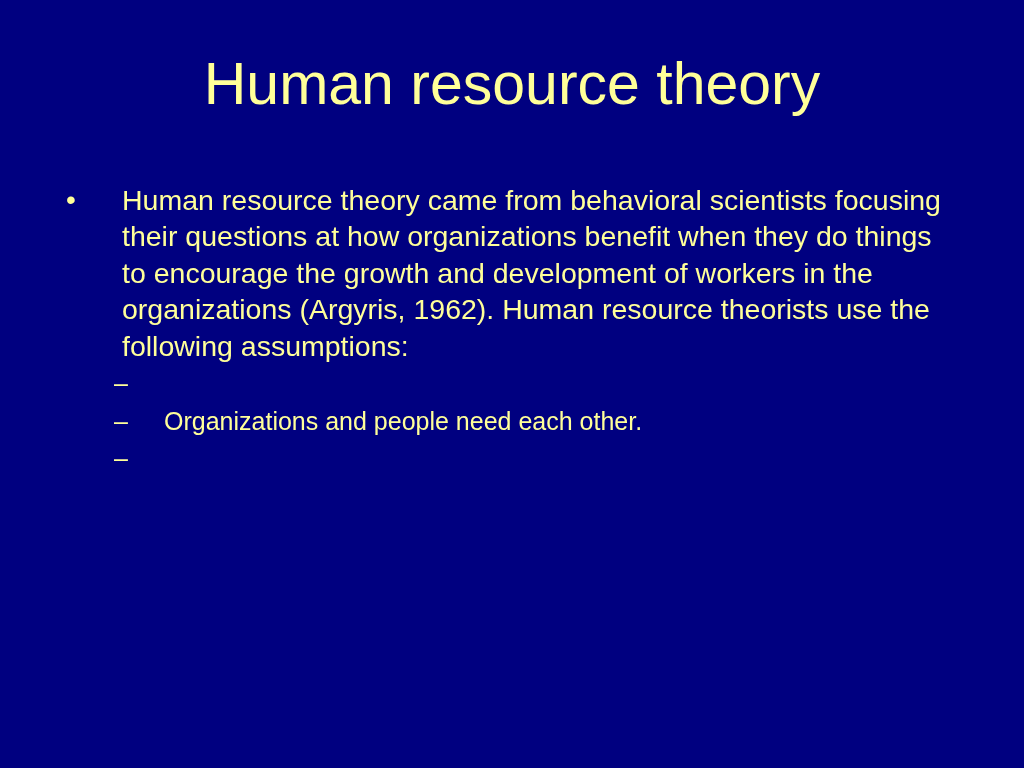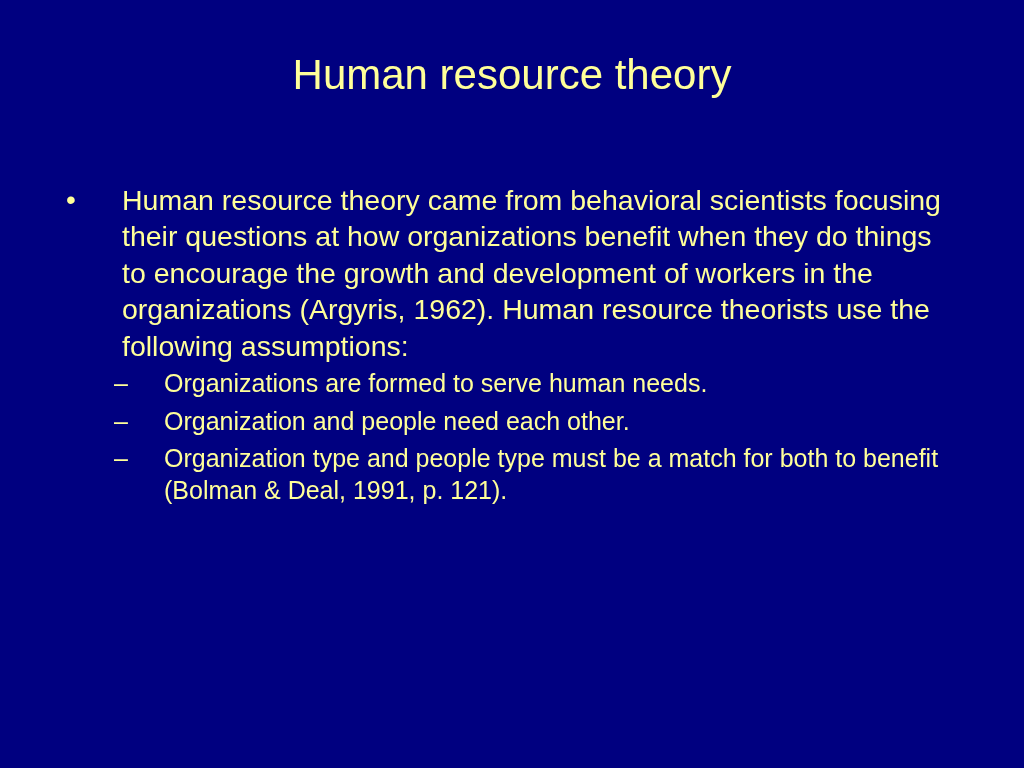--- a/index.html
+++ b/index.html
@@ -20,21 +20,21 @@
     background: #000080;
     box-sizing: border-box;
   }
   .slide-title {
     position: absolute;
     top: 52px;
     left: 0;
     width: 1024px;
     text-align: center;
     color: #ffff99;
-    font-size: 42px;
+    font-size: 59px;
     font-weight: normal;
     letter-spacing: 0px;
     line-height: 1.1;
   }
   .body-block {
     position: absolute;
     top: 182px;
     left: 52px;
     width: 920px;
   }
@@ -92,27 +92,25 @@
 
   <div class="body-block">
 
     <div class="bullet-l1">
       <span class="marker">•</span>
       <span class="text">Human resource theory came from behavioral scientists focusing their questions at how organizations benefit when they do things to encourage the growth and development of workers in the organizations (Argyris, 1962). Human resource theorists use the following assumptions:</span>
     </div>
 
     <div class="bullet-l2">
       <span class="marker">–</span>
-      <span class="text">Organizations are formed to serve human needs.</span>
     </div>
 
     <div class="bullet-l2">
       <span class="marker">–</span>
-      <span class="text">Organization and people need each other.</span>
+      <span class="text">Organizations and people need each other.</span>
     </div>
 
     <div class="bullet-l2">
       <span class="marker">–</span>
-      <span class="text">Organization type and people type must be a match for both to benefit (Bolman &amp; Deal, 1991, p. 121).</span>
     </div>
 
   </div>
 </div>
 
 </body></html>

